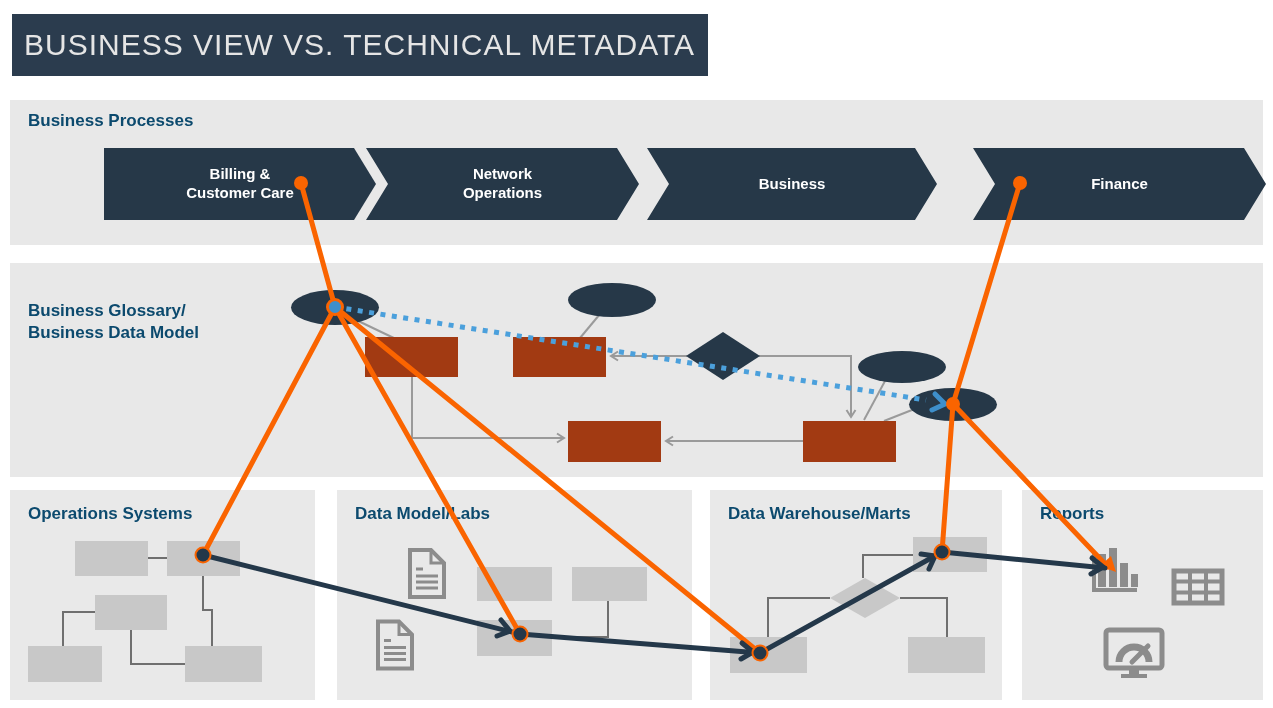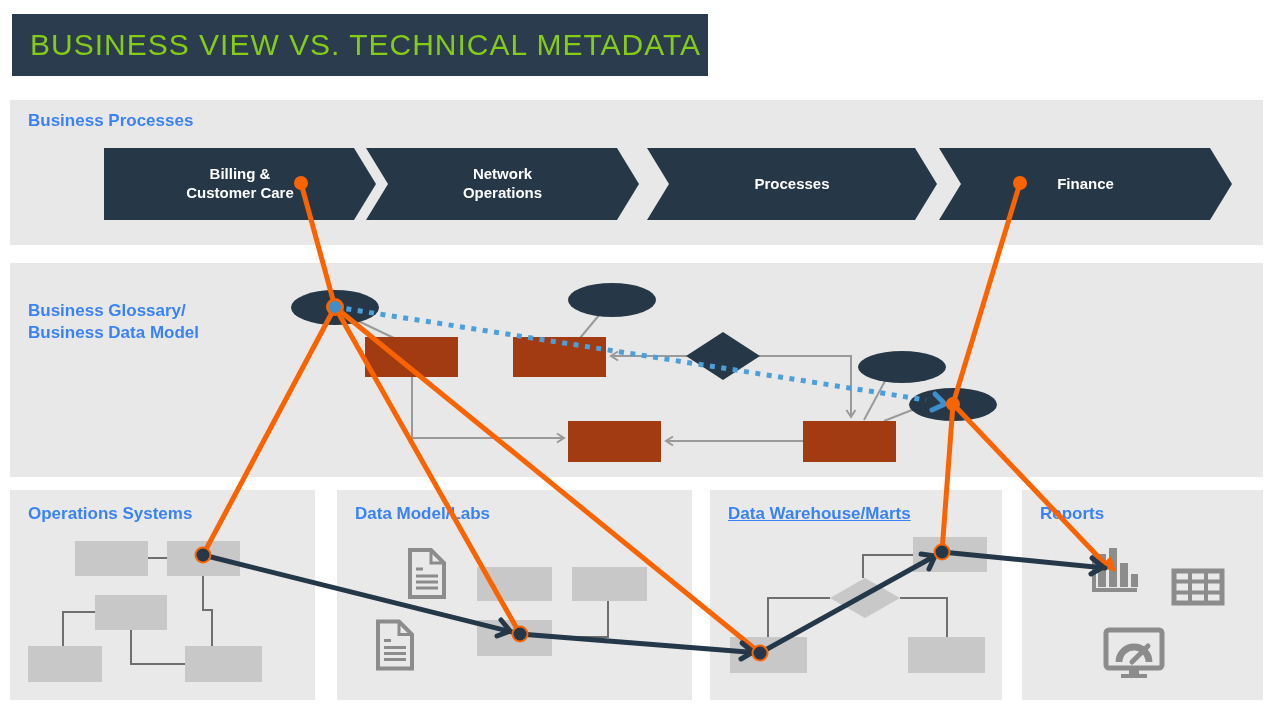--- a/index.html
+++ b/index.html
@@ -1,35 +1,35 @@
 <!DOCTYPE html>
 <html><head>
 <meta charset="utf-8">
 <style>
   html,body{margin:0;padding:0;background:#fff;}
   .slide{position:relative;width:1273px;height:708px;background:#ffffff;overflow:hidden;
          font-family:"Liberation Sans",sans-serif;}
   .title-bar{position:absolute;left:12px;top:14px;width:696px;height:62px;background:#2B3C4E;
              display:flex;align-items:center;}
-  .title-bar span{color:#84cc16;font-size:30px;font-weight:400;letter-spacing:1px;padding-left:18px;
+  .title-bar span{color:#e5e5e5;font-size:30px;font-weight:400;letter-spacing:1px;padding-left:12px;
                   font-family:"Liberation Sans",sans-serif;}
   .band{position:absolute;left:10px;width:1253px;background:#E8E8E8;}
   .band1{top:100px;height:145px;}
   .band2{top:263px;height:214px;}
   .panel{position:absolute;top:490px;height:210px;background:#E9E9E9;}
   .p1{left:10px;width:305px;}
   .p2{left:337px;width:355px;}
   .p3{left:710px;width:292px;}
   .p4{left:1022px;width:241px;}
-  .heading{position:absolute;color:#3b82f6;font-size:17px;font-weight:bold;white-space:pre-line;line-height:1.3;}
+  .heading{position:absolute;color:#0c4a6e;font-size:17px;font-weight:bold;white-space:pre-line;line-height:1.3;}
   .h-processes{left:28px;top:110px;}
   .h-glossary{left:28px;top:272px;margin-top:28px;}
   .h-p1{left:28px;top:503px;}
   .h-p2{left:355px;top:503px;}
-  .h-p3{left:728px;top:503px;text-decoration:underline;}
+  .h-p3{left:728px;top:503px;}
   .h-p4{left:1040px;top:503px;}
   .chev{position:absolute;top:148px;height:72px;background:#263848;color:#ffffff;font-weight:bold;
         font-size:15px;display:flex;align-items:center;justify-content:center;text-align:center;
         white-space:pre-line;line-height:1.25;z-index:2;}
   .chev-first{clip-path:polygon(0 0,calc(100% - 22px) 0,100% 50%,calc(100% - 22px) 100%,0 100%);}
   .chev-notched{clip-path:polygon(0 0,calc(100% - 22px) 0,100% 50%,calc(100% - 22px) 100%,0 100%,22px 50%);}
   .ell{position:absolute;background:#263848;border-radius:50%;z-index:2;}
   .redbox{position:absolute;background:#A23A12;z-index:2;}
   .diamond{position:absolute;background:#263848;clip-path:polygon(50% 0,100% 50%,50% 100%,0 50%);z-index:2;}
   .graybox{position:absolute;background:#C8C8C8;z-index:2;}
@@ -91,23 +91,23 @@
 
   <div class="chev chev-first" style="left:104px;width:272px;">
     <span>Billing &amp;
 Customer Care</span>
   </div>
   <div class="chev chev-notched" style="left:366px;width:273px;">
     <span>Network
 Operations</span>
   </div>
   <div class="chev chev-notched" style="left:647px;width:290px;">
-    <span>Processes</span>
-  </div>
-  <div class="chev chev-notched" style="left:939px;width:293px;">
+    <span>Business</span>
+  </div>
+  <div class="chev chev-notched" style="left:973px;width:293px;">
     <span>Finance</span>
   </div>
 
   <div class="ell" style="left:291px;top:290px;width:88px;height:35px;"></div>
   <div class="ell" style="left:568px;top:283px;width:88px;height:34px;"></div>
   <div class="ell" style="left:858px;top:351px;width:88px;height:32px;"></div>
   <div class="ell" style="left:909px;top:388px;width:88px;height:33px;"></div>
   <div class="redbox" style="left:365px;top:337px;width:93px;height:40px;"></div>
   <div class="redbox" style="left:513px;top:337px;width:93px;height:40px;"></div>
   <div class="redbox" style="left:568px;top:421px;width:93px;height:41px;"></div>

